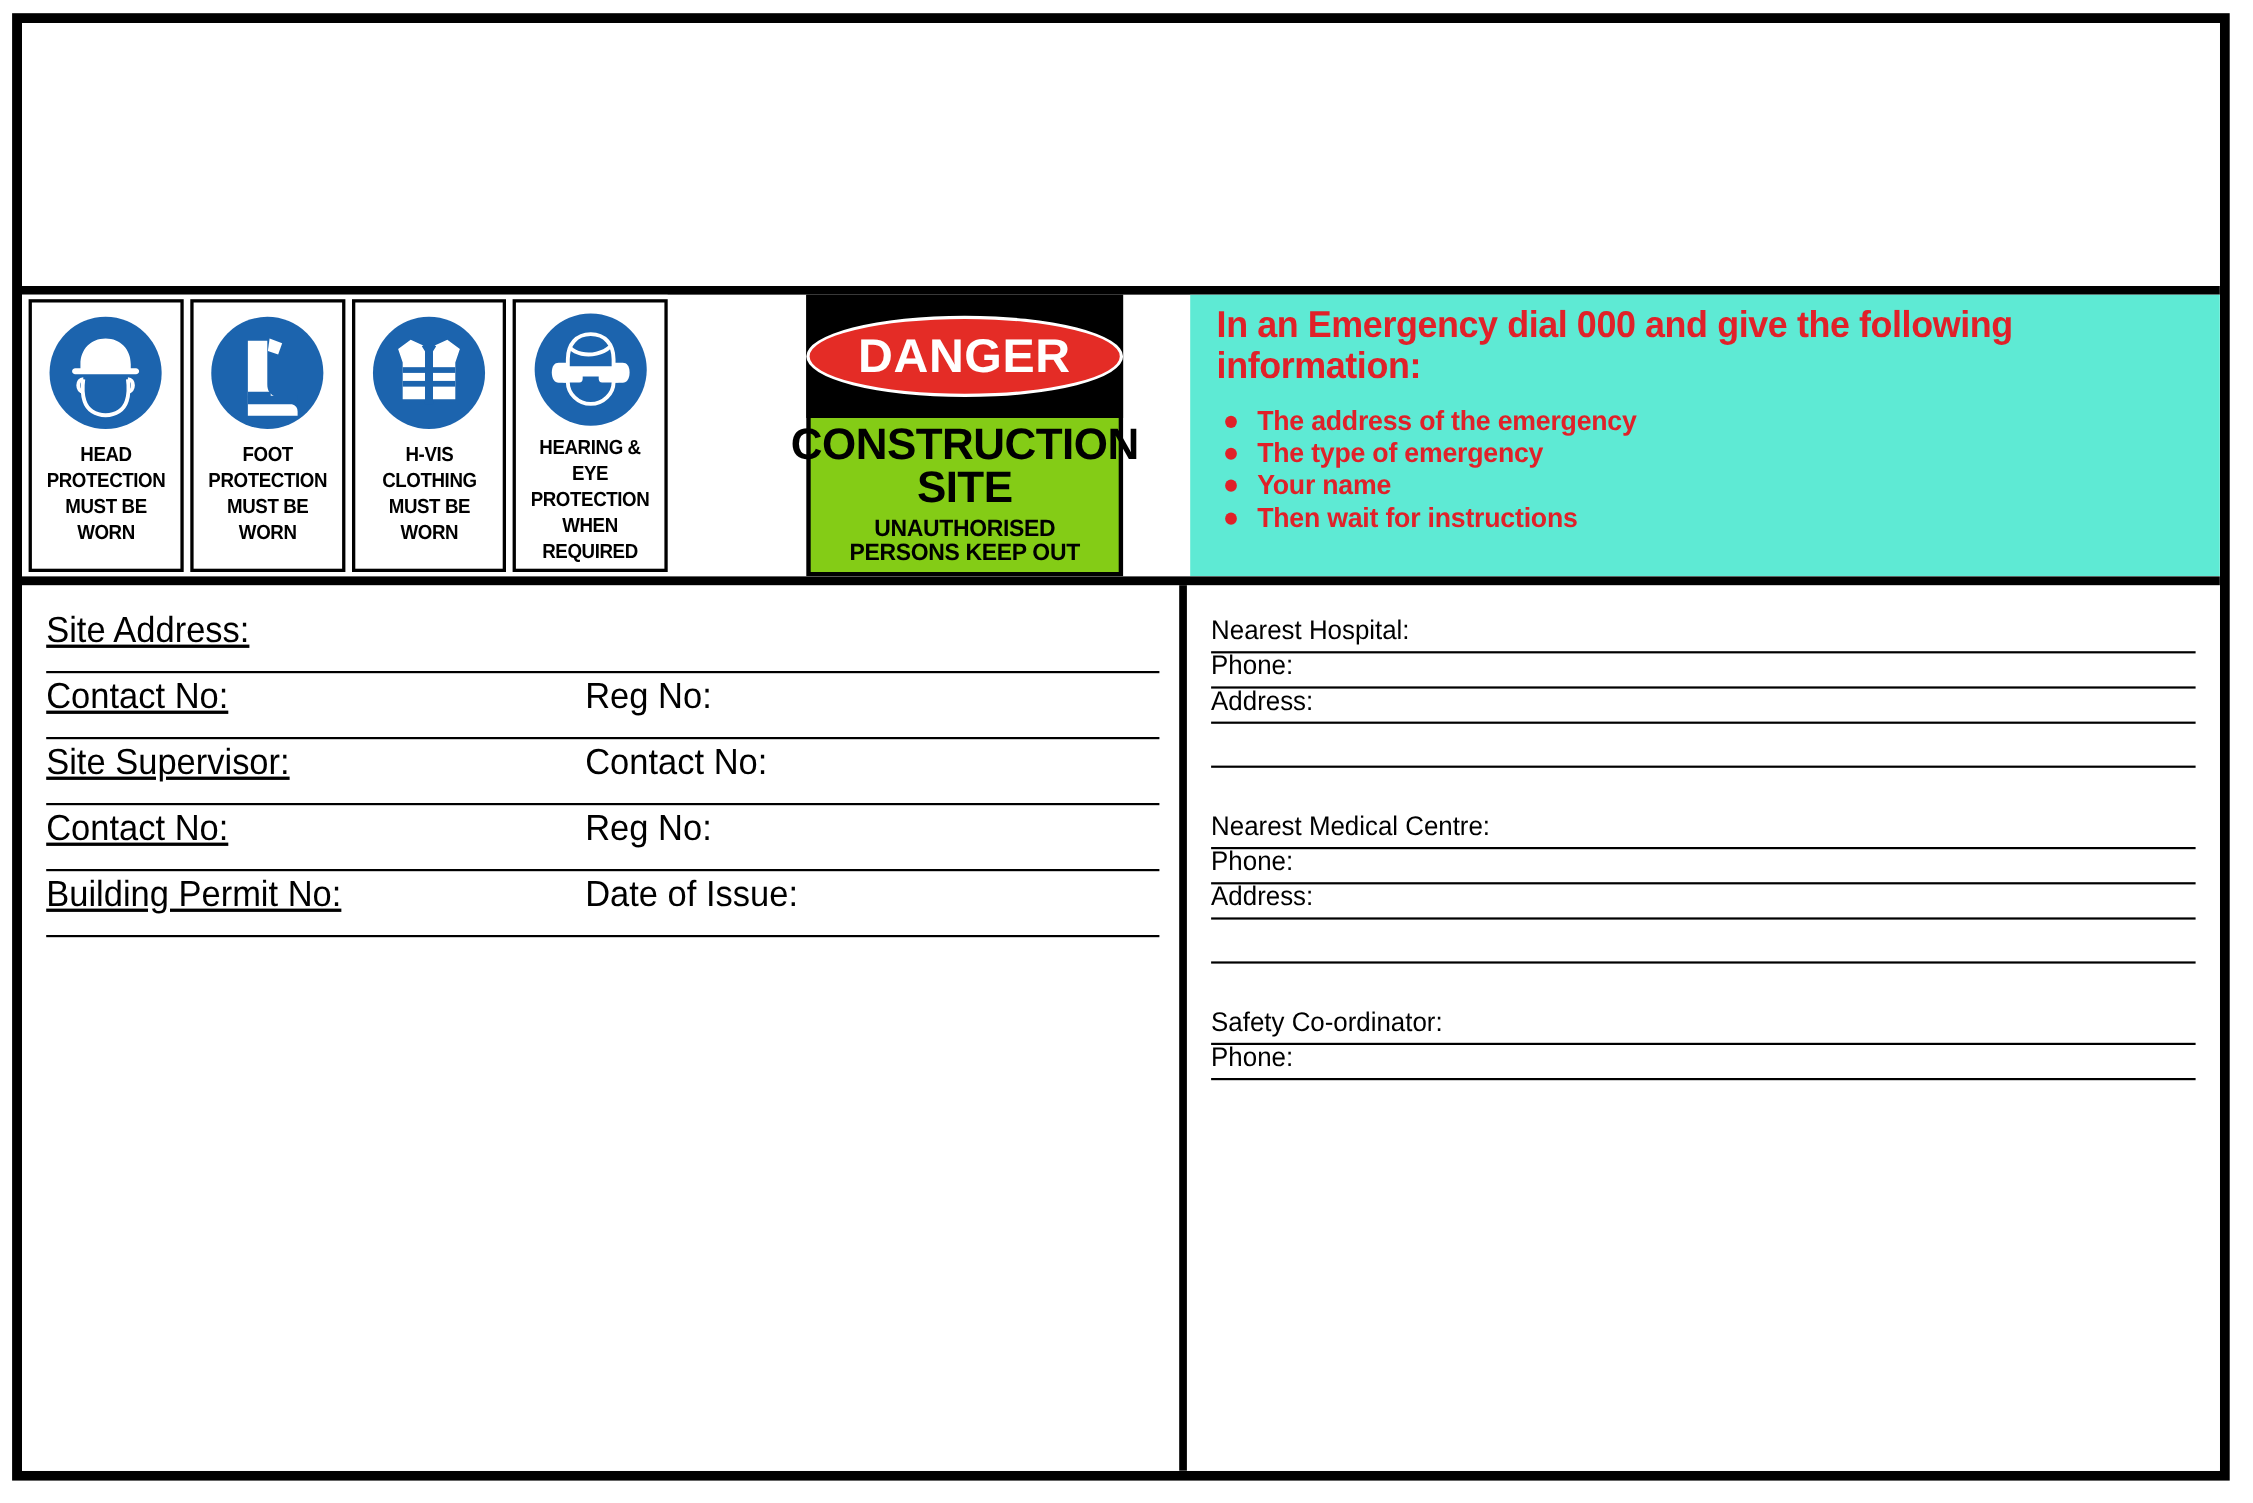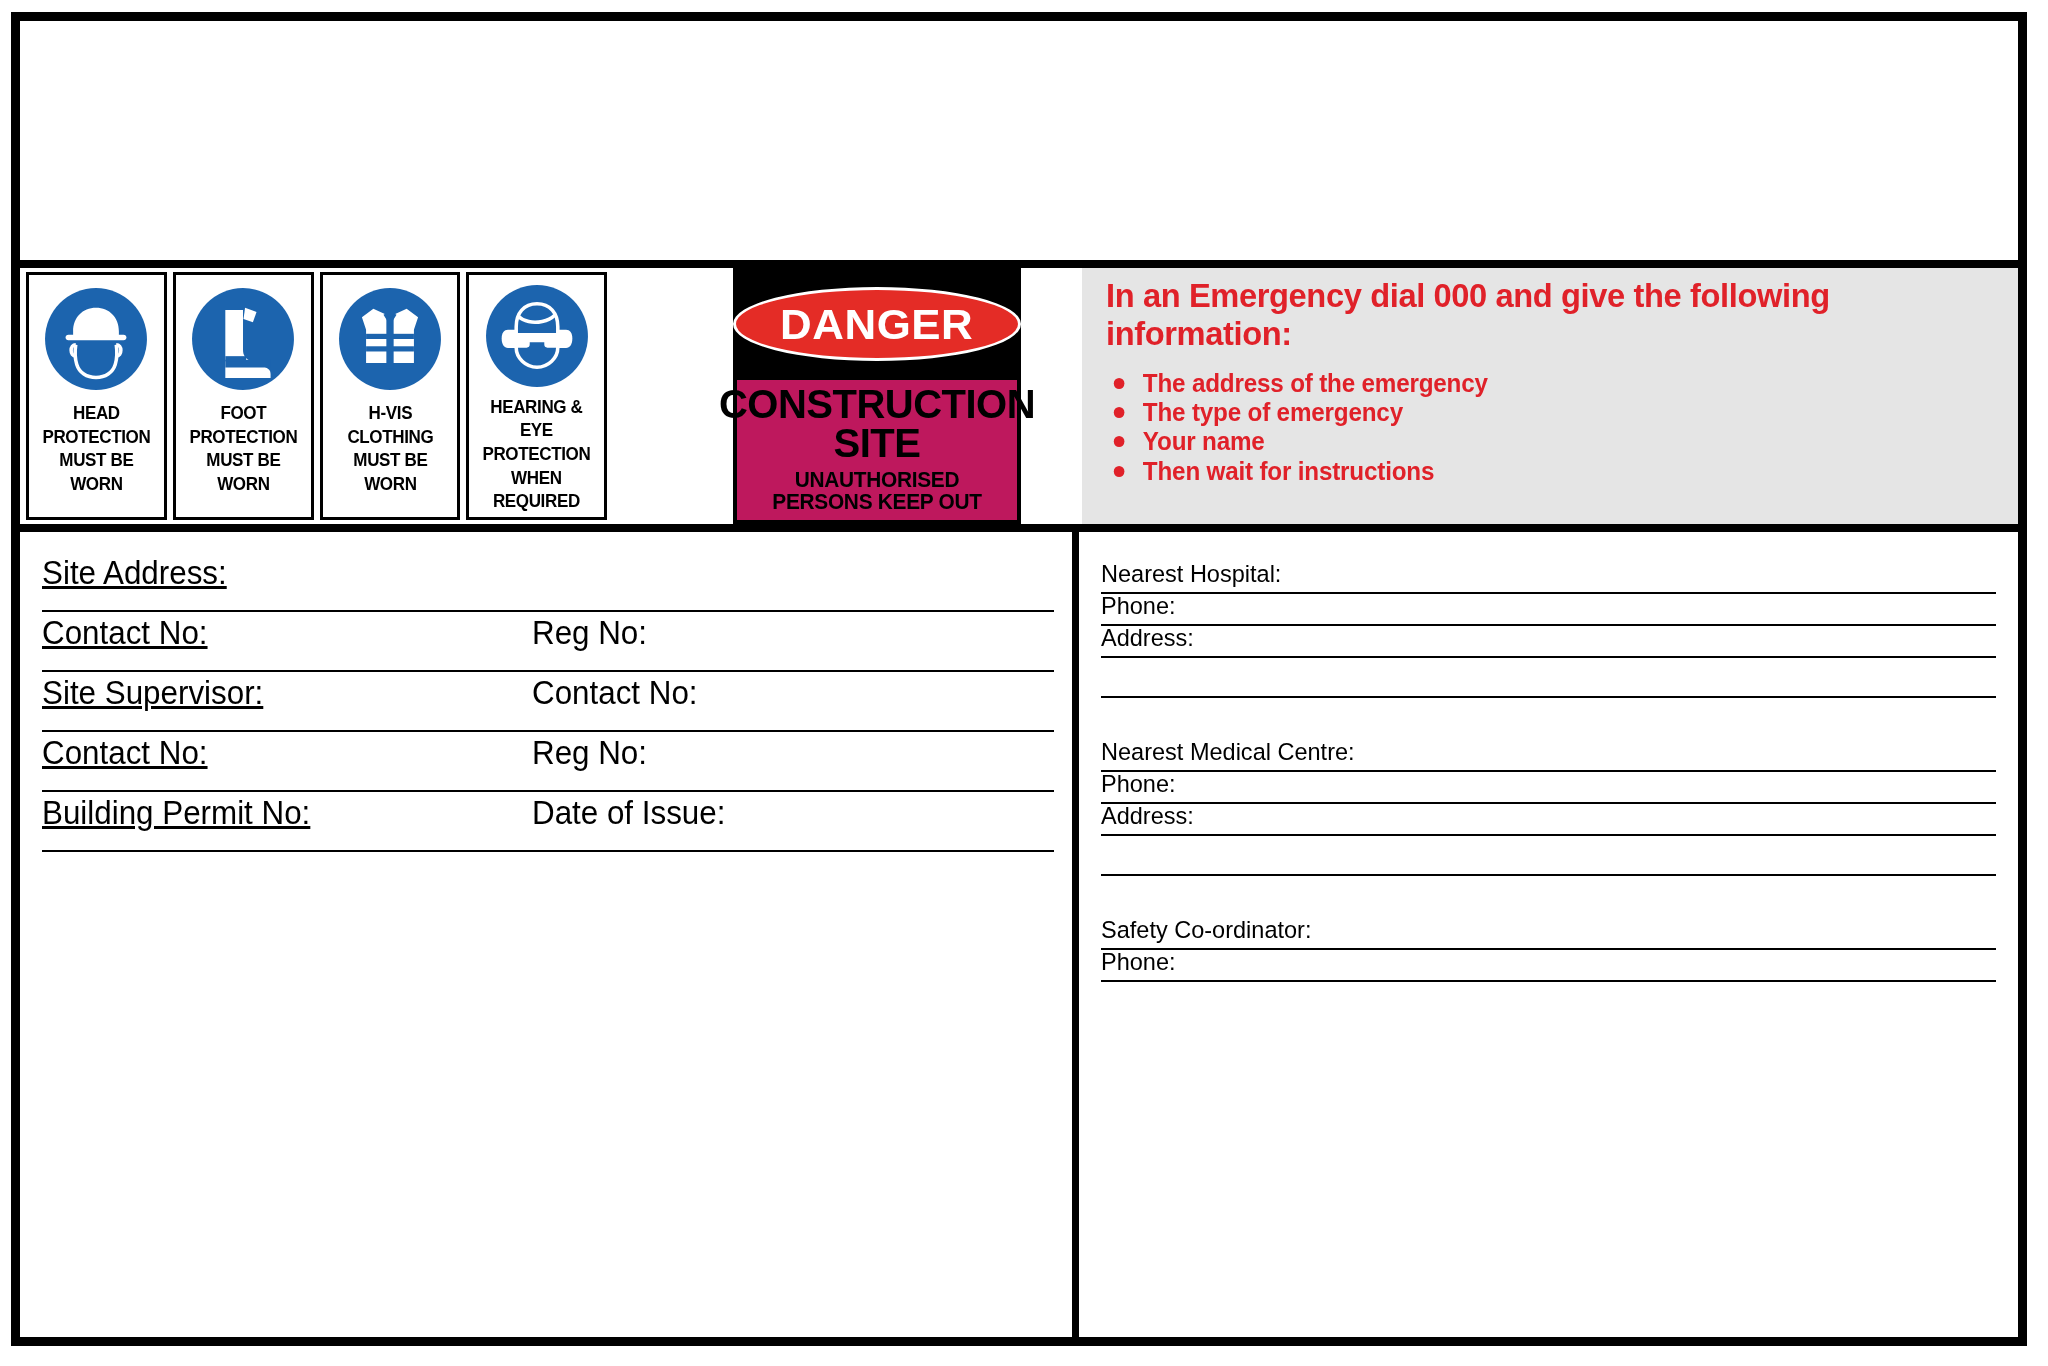--- a/index.html
+++ b/index.html
@@ -60,38 +60,38 @@
     width:310px;height:68px;border-radius:50%;
     background:#E42C26;border:3px solid #ffffff;
     display:flex;align-items:center;justify-content:center;
   }
   .danger-word{
     color:#fff;font-weight:bold;font-size:43px;letter-spacing:0.5px;
     font-family:"Liberation Sans",sans-serif;line-height:1;
     transform:scaleX(1.02);
   }
   .danger-bottom{
-    flex:1;background:#be185d;margin:0 4px 4px 4px;
+    flex:1;background:#84cc16;margin:0 4px 4px 4px;
     display:flex;flex-direction:column;align-items:center;justify-content:center;
     padding:4px 4px 6px 4px;box-sizing:border-box;
   }
   .cs-line{
     color:#000;font-weight:bold;font-size:40px;line-height:0.98;
     font-family:"Liberation Sans",sans-serif;text-align:center;letter-spacing:-0.5px;
   }
   .cs-sub{
     color:#000;font-weight:bold;font-size:21.5px;line-height:1;margin-top:7px;
     font-family:"Liberation Sans",sans-serif;text-align:center;letter-spacing:-0.3px;
     transform:scaleX(0.97);
   }
 
   
   .emerg{
     position:absolute;left:1062px;top:0;right:0;height:100%;
-    background:#e5e5e5;padding:8px 10px 0 24px;box-sizing:border-box;
+    background:#5eead4;padding:8px 10px 0 24px;box-sizing:border-box;
   }
   .emerg-head{
     color:#E02129;font-weight:bold;font-size:34px;line-height:1.13;
     font-family:"Liberation Sans",sans-serif;letter-spacing:-0.4px;
     transform:scaleX(0.96);transform-origin:left top;
   }
   .emerg-list{margin:16px 0 0 0;padding:0;list-style:none;}
   .emerg-list li{
     color:#E02129;font-weight:bold;font-size:25px;line-height:1.17;
     font-family:"Liberation Sans",sans-serif;

